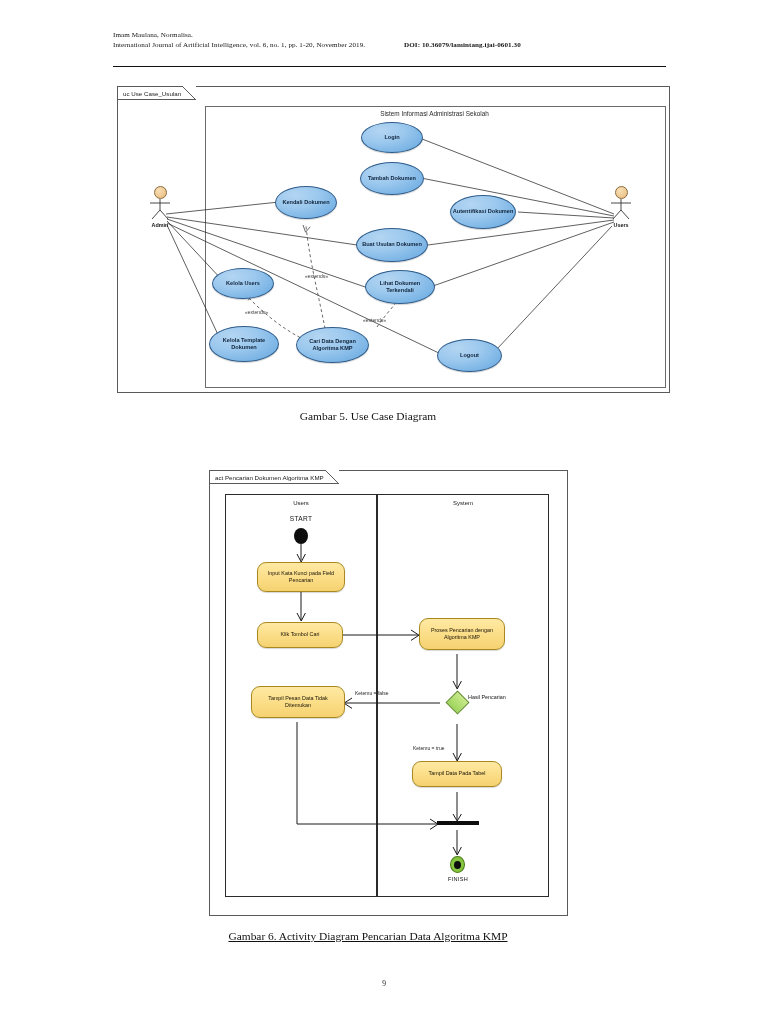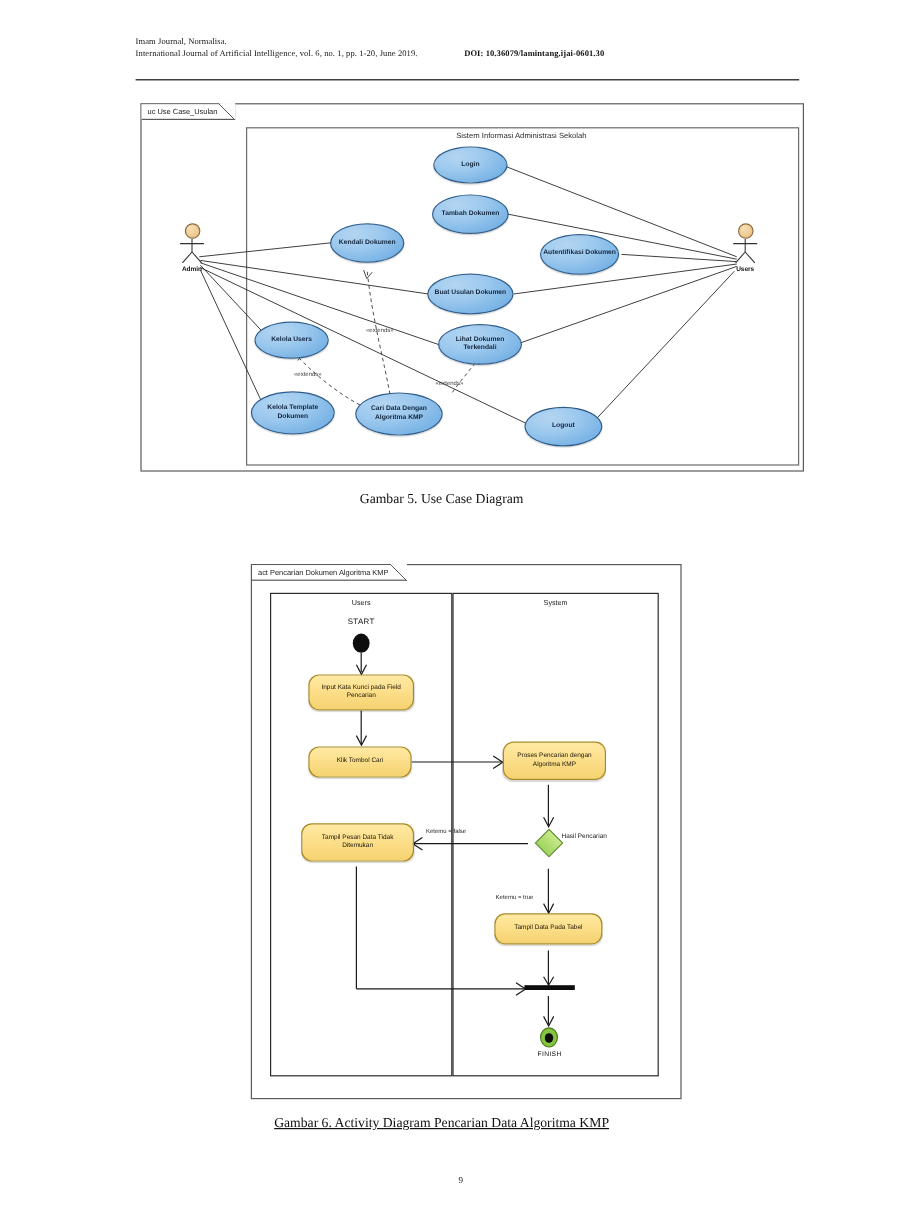--- a/index.html
+++ b/index.html
@@ -144,22 +144,22 @@
   }
   .mergebar{position:absolute;background:#0d0d0d;}
   svg.ov{position:absolute;left:0;top:0;overflow:visible;pointer-events:none;}
 </style>
 </head>
 <body>
 
 <div class="page">
 
   <div class="hdr">
-    <div class="line">Imam Journal, Normalisa.</div>
-    <div class="line"><span>International Journal of Artificial Intelligence, vol. 6, no. 1, pp. 1-20, June 2019. </span><b>DOI: 10.36079/lamintang.ijai-0601.30</b></div>
+    <div class="line">Imam Maulana, Normalisa.</div>
+    <div class="line"><span>International Journal of Artificial Intelligence, vol. 6, no. 1, pp. 1-20, November 2019. </span><b>DOI: 10.36079/lamintang.ijai-0601.30</b></div>
   </div>
   <div class="hdr-rule"></div>
 
   <div class="frame" style="left:117px;top:86px;width:551px;height:305px;">
     <div class="frame-tab">uc Use Case_Usulan</div>
   </div>
 
   <div class="uc-box" style="left:205px;top:106px;width:459px;height:280px;"></div>
   <div class="uc-title" style="left:205px;top:110px;width:459px;">Sistem Informasi Administrasi Sekolah</div>
 

